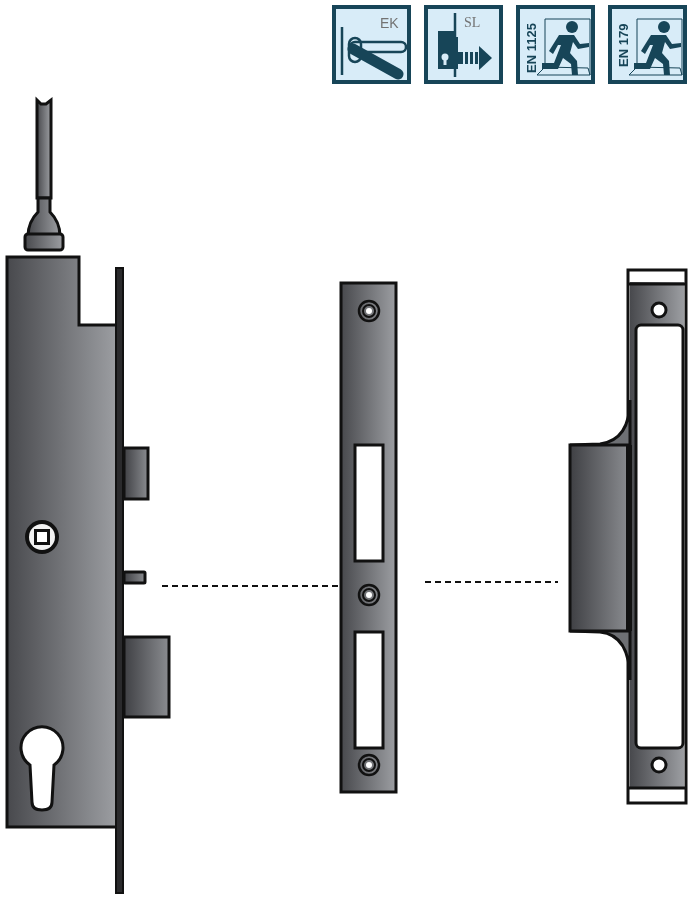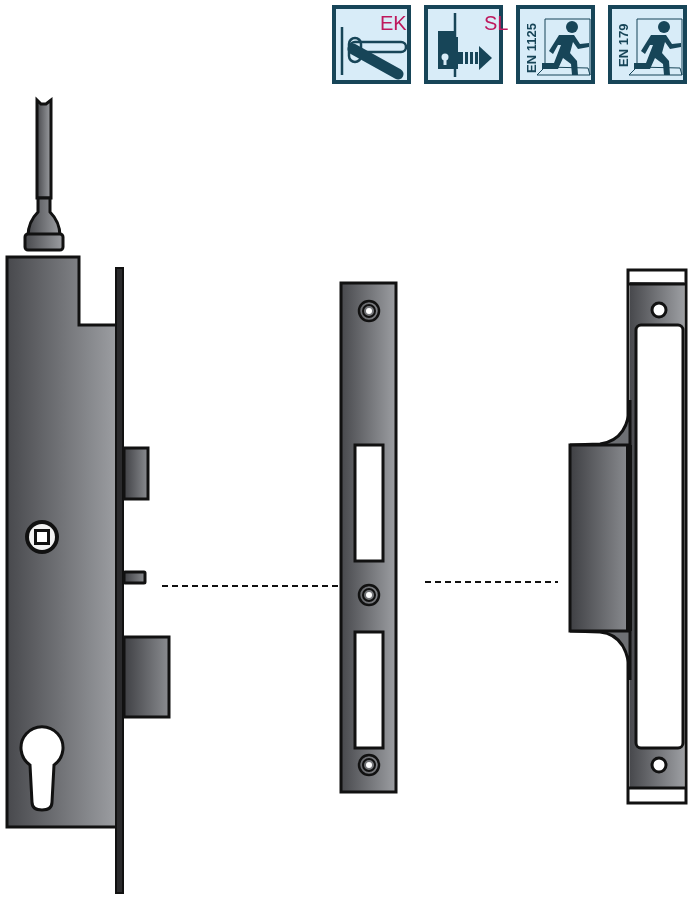--- a/index.html
+++ b/index.html
@@ -1,19 +1,19 @@
 <!DOCTYPE html>
 <html><head>
   <meta charset="utf-8">
   <style>
     html, body { margin: 0; padding: 0; background: #ffffff; }
     body { width: 693px; height: 902px; position: relative; overflow: hidden; font-family: "Liberation Sans", sans-serif; }
     .badge { position: absolute; top: 5px; width: 79px; height: 79px; box-sizing: border-box; border: 4px solid #174558; background: #d8ecf8; }
     .badge svg { position: absolute; left: 0; top: 0; width: 71px; height: 71px; }
-    .badge-label { position: absolute; font-family: "Liberation Sans", sans-serif; color: #be185d; font-size: 20px; line-height: 20px; }
+    .badge-label { position: absolute; font-family: "Liberation Sans", sans-serif; color: #737373; font-size: 14px; line-height: 20px; }
     .badge-vlabel { position: absolute; font-family: "Liberation Sans", sans-serif; color: #174558; font-size: 13px; font-weight: bold; transform: rotate(-90deg); transform-origin: left top; white-space: nowrap; }
     #drawing { position: absolute; left: 0; top: 0; width: 693px; height: 902px; }
   </style>
 </head>
 <body>
 
 <div class="badge" style="left:332px;">
   <svg viewBox="0 0 71 71">
     <line x1="6" y1="18" x2="6" y2="66" stroke="#174558" stroke-width="2.5"></line>
     <rect x="13" y="29" width="12" height="24" rx="6" fill="none" stroke="#174558" stroke-width="2.5"></rect>
@@ -28,21 +28,21 @@
     <line x1="27" y1="4" x2="27" y2="68" stroke="#174558" stroke-width="2.5"></line>
     <path d="M10 22 H26 V28 H30 V60 H10 Z" fill="#174558"></path>
     <circle cx="17" cy="48" r="3.5" fill="#d8ecf8"></circle>
     <rect x="15.5" y="49" width="3" height="7" fill="#d8ecf8"></rect>
     <rect x="30" y="43" width="5" height="12" fill="#174558"></rect>
     <rect x="37" y="43" width="3" height="12" fill="#174558"></rect>
     <rect x="42" y="43" width="3" height="12" fill="#174558"></rect>
     <rect x="47" y="43" width="3" height="12" fill="#174558"></rect>
     <polygon points="51,37 64,49 51,61" fill="#174558"></polygon>
   </svg>
-  <span class="badge-label" style="left:56px; top:4px;">SL</span>
+  <span class="badge-label" style="left:36px; top:4px;font-family:Liberation Serif, serif;">SL</span>
 </div>
 
 <div class="badge" style="left:516px;">
   <svg viewBox="0 0 71 71">
     <polyline points="25,58 25,10 70,10 70,66" fill="none" stroke="#174558" stroke-width="1"></polyline>
     <polyline points="25,58 17,66 70,66 68,59 25,58" fill="none" stroke="#174558" stroke-width="1"></polyline>
     <circle cx="52" cy="18" r="6" fill="#174558"></circle>
     <path d="M39 26 L54 26 L60 35 L69 34 L69 38 L58 40 L53 33 L50 44 L57 52 L58 66 L52 66 L51 55 L43 49 L38 60 L22 60 L22 54 L34 54 L41 36 L38 36 L33 45 L29 42 Z" fill="#174558"></path>
   </svg>
   <span class="badge-vlabel" style="left:4px; top:64px;">EN 1125</span>

